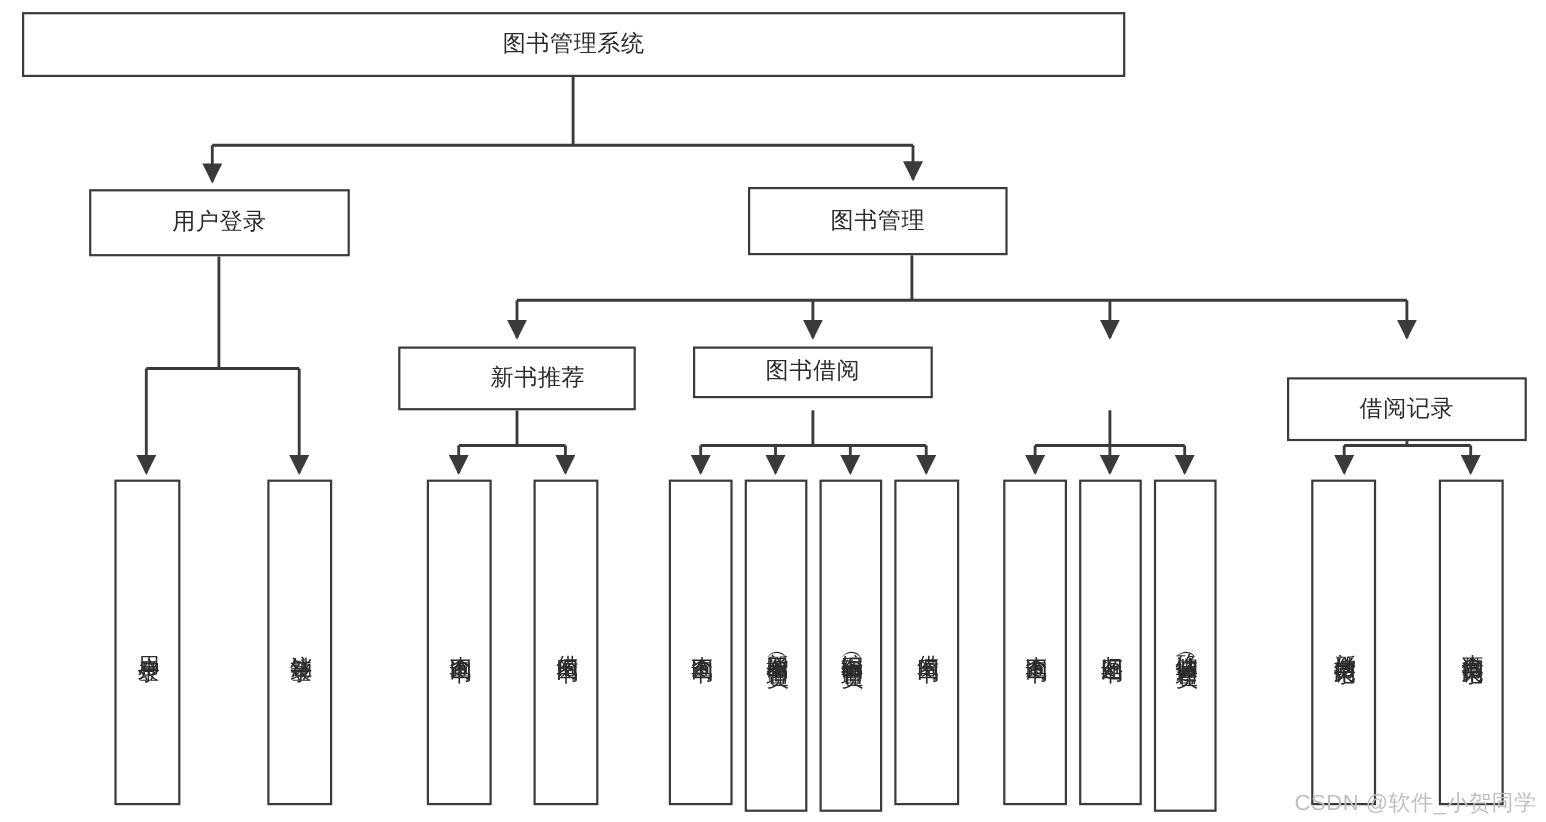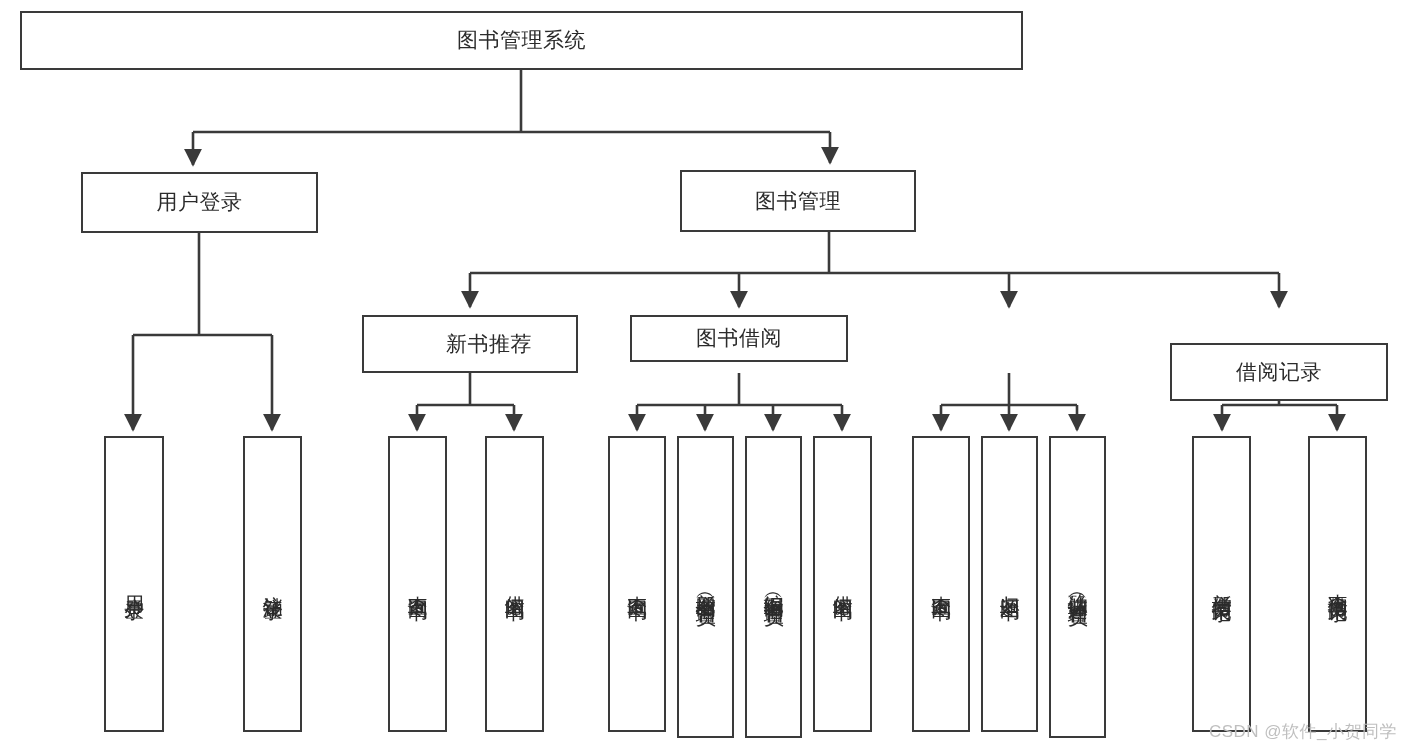--- a/index.html
+++ b/index.html
@@ -35,21 +35,21 @@
     writing-mode:vertical-rl;
     text-orientation:upright;
     font-size:20px;
     line-height:1.18;
     letter-spacing:2px;
     max-height:292px;
   }
   .watermark{
     position:absolute;
     right:8px;bottom:4px;
-    font-size:17px;
+    font-size:20px;
     color:#bfbfbf;
     white-space:nowrap;
     letter-spacing:0.5px;
   }
 </style>
 </head>
 <body>
 
 <div id="canvas">
 

